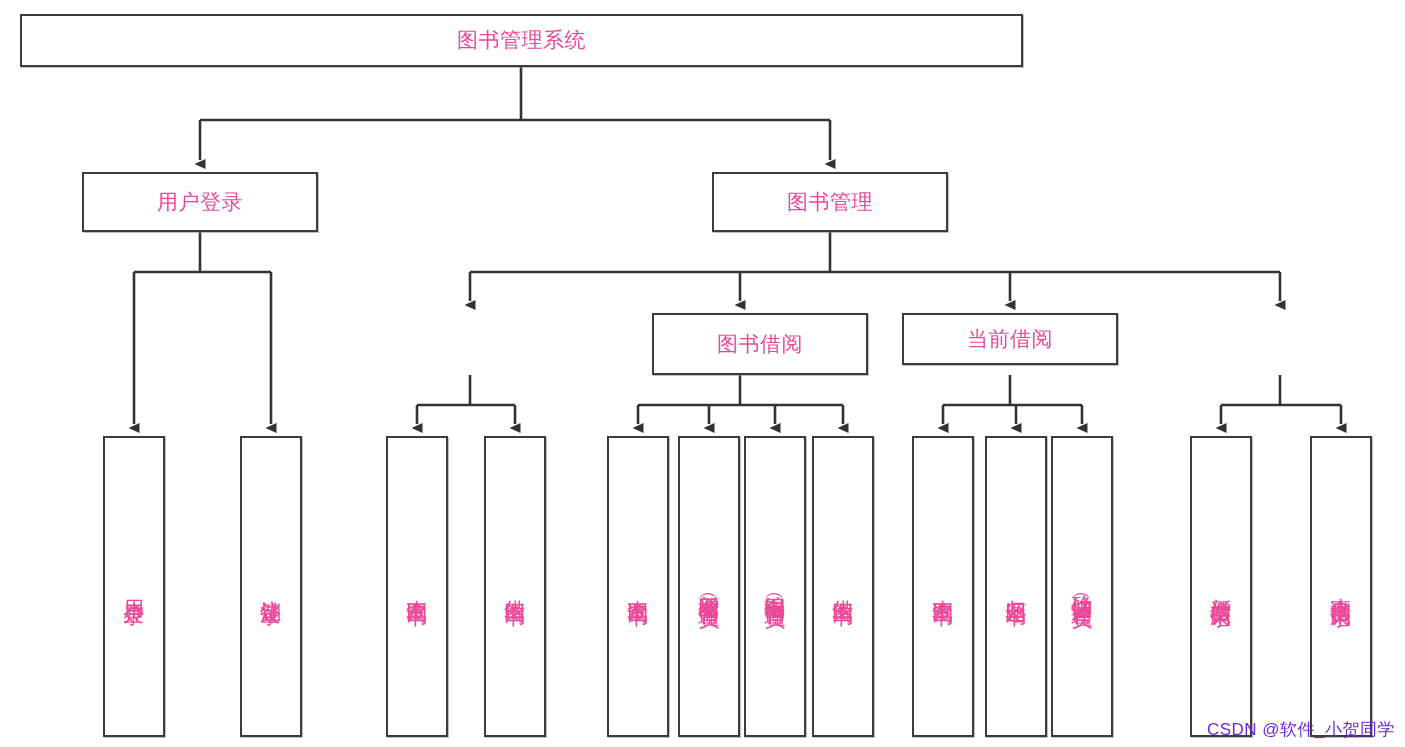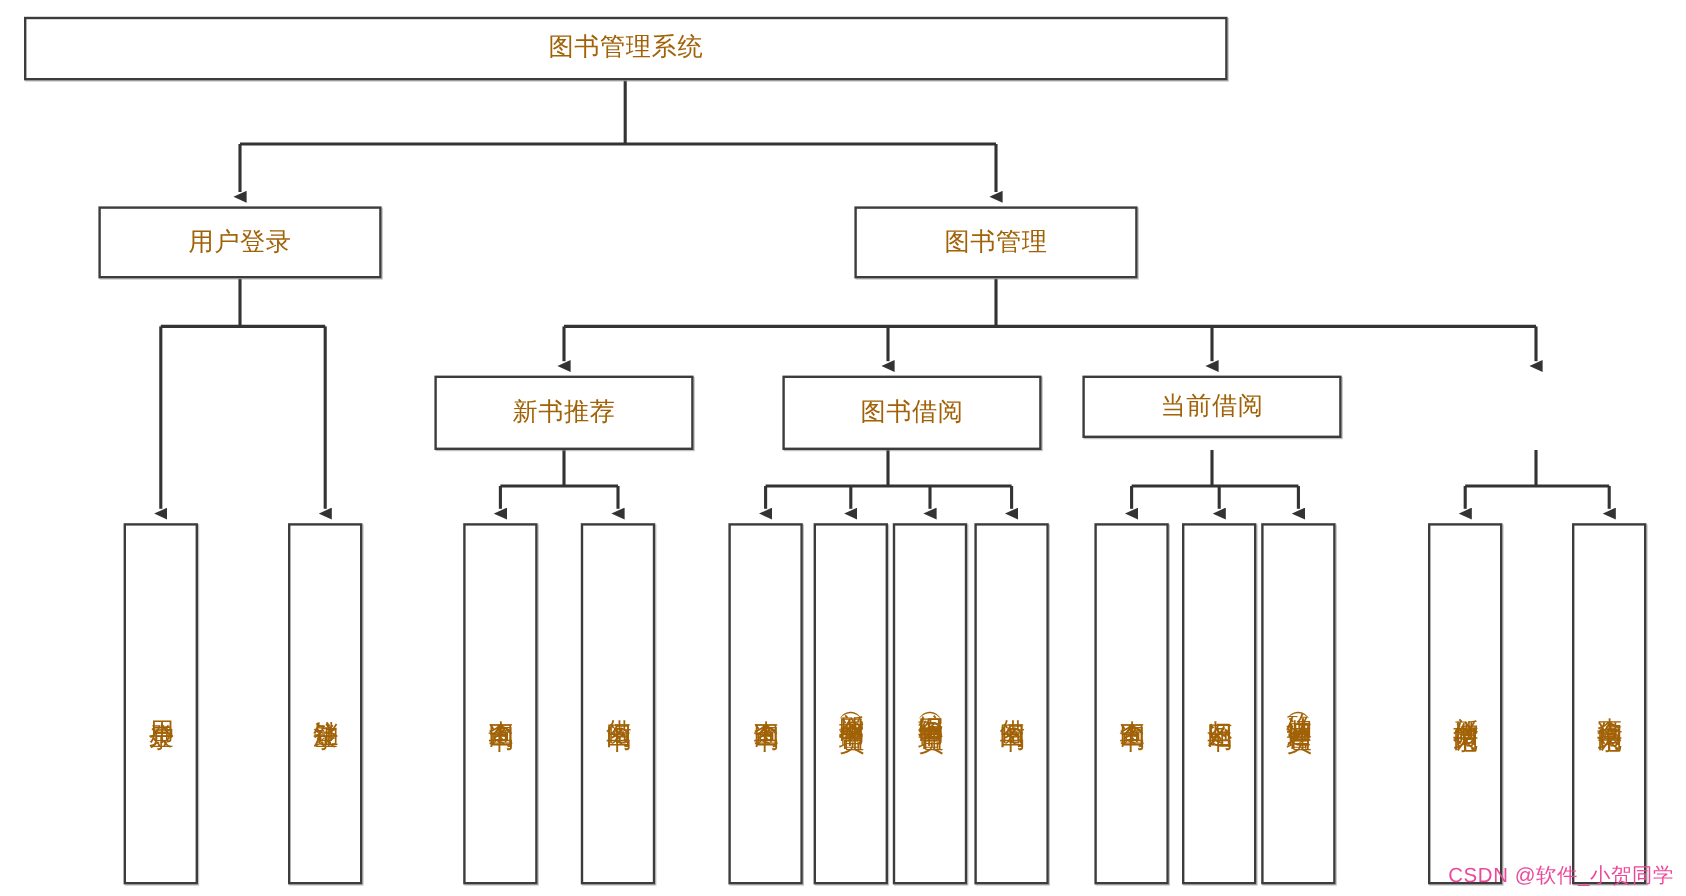--- a/index.html
+++ b/index.html
@@ -16,21 +16,21 @@
     position:absolute;
     box-sizing:border-box;
     background:#ffffff;
     border:2px solid #3c3c3c;
     display:flex;
     align-items:center;
     justify-content:center;
     box-shadow:1px 1px 0 0 rgba(140,140,140,0.55);
   }
   .node .lbl{
-    color:#a16207;
+    color:#ec4899;
     font-size:21px;
     line-height:1.18;
     letter-spacing:0.5px;
     white-space:nowrap;
     text-align:center;
   }
   .node.leaf{
     align-items:center;
     justify-content:center;
     padding:6px 2px;
@@ -113,23 +113,20 @@
     <span class="lbl">图书管理系统</span>
   </div>
 
   <div class="node lvl1" style="left: 82px; top: 172px; width: 236px; height: 60px;">
     <span class="lbl">用户登录</span>
   </div>
   <div class="node lvl1" style="left: 712px; top: 172px; width: 236px; height: 60px;">
     <span class="lbl">图书管理</span>
   </div>
 
-  <div class="node lvl2" style="left: 362px; top: 313px; width: 216px; height: 62px;">
-    <span class="lbl">新书推荐</span>
-  </div>
   <div class="node lvl2" style="left: 632px; top: 313px; width: 216px; height: 62px; margin-left: 20px;">
     <span class="lbl">图书借阅</span>
   </div>
   <div class="node lvl2" style="left: 902px; top: 313px; width: 216px; height: 52px;">
     <span class="lbl">当前借阅</span>
   </div>
 
   <div class="node leaf" style="left: 103px; top: 436px; width: 62px; height: 301px;">
     <span class="lbl">用户登录</span>
   </div>
@@ -163,15 +160,15 @@
   <div class="node leaf" style="left: 1051px; top: 436px; width: 62px; height: 301px;">
     <span class="lbl">确认归还（管理员）</span>
   </div>
   <div class="node leaf" style="left: 1190px; top: 436px; width: 62px; height: 301px;">
     <span class="lbl">新增借阅记录</span>
   </div>
   <div class="node leaf" style="left: 1310px; top: 436px; width: 62px; height: 301px;">
     <span class="lbl">查询借阅记录</span>
   </div>
 
-  <div class="watermark" style="color: #ec4899;">CSDN @软件_小贺同学</div>
+  <div class="watermark" style="color: #6d28d9;">CSDN @软件_小贺同学</div>
 
 </div>
 
 </body></html>

